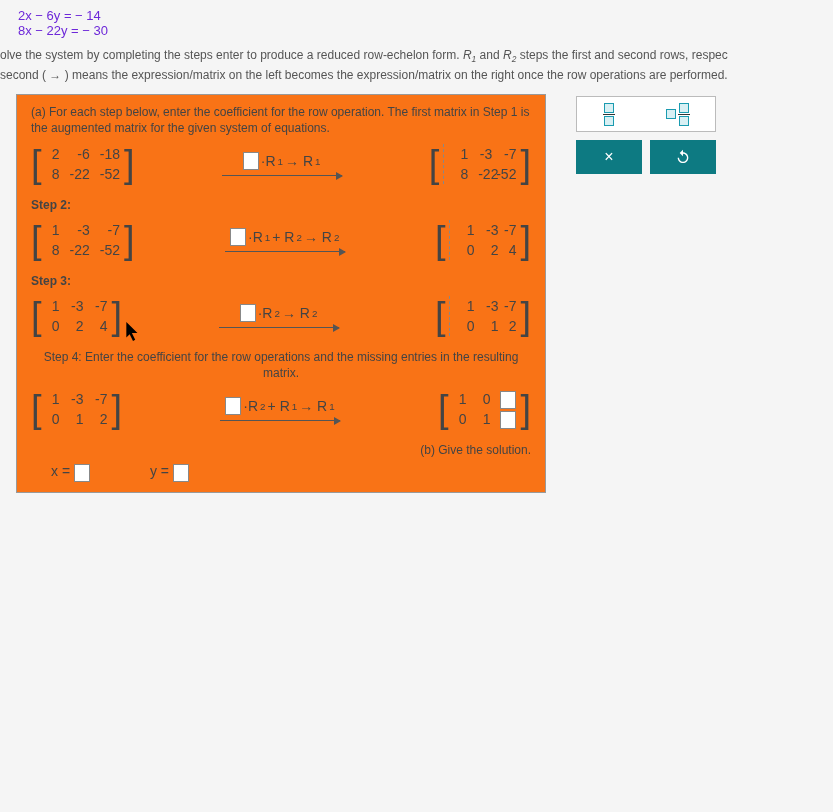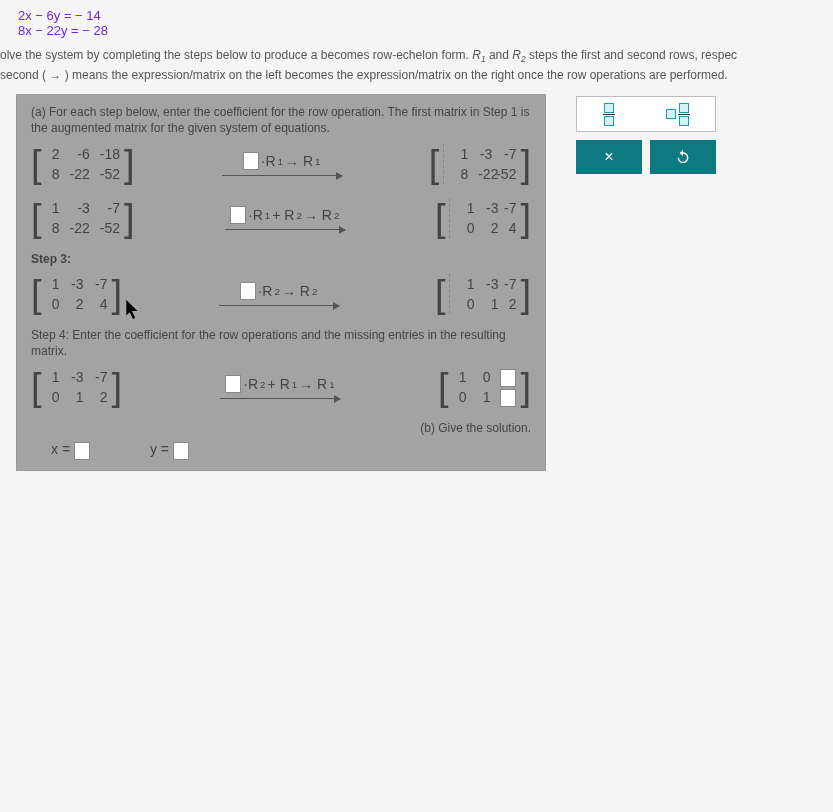--- a/index.html
+++ b/index.html
@@ -26,21 +26,21 @@
   }
   .sub { font-size: 0.7em; vertical-align: sub; }
   .main-row {
     display: flex;
     align-items: flex-start;
     gap: 30px;
     padding: 6px 0 0 16px;
   }
   .question-box {
     border: 1px solid #999;
-    background: #a3a3a3;
+    background: #f97316;
     width: 530px;
     padding: 10px 14px 10px 14px;
     font-size: 12px;
     color: #444;
   }
   .part-a-intro { margin-bottom: 8px; line-height: 1.3; }
   .step-label { font-weight: bold; margin: 10px 0 6px 0; font-size: 12px; }
   .step-row {
     display: flex;
     align-items: center;
@@ -97,21 +97,21 @@
     border-bottom: 4px solid transparent;
   }
   .input-box {
     display: inline-block;
     width: 16px;
     height: 18px;
     border: 1px solid #888;
     background: #fff;
     vertical-align: middle;
   }
-  .step4-text { margin: 8px 0 6px 0; line-height: 1.3; font-size: 12px; }
+  .step4-text { margin: 8px 0 6px 0; line-height: 1.3; font-size: 12px; text-align: center; }
   .part-b { margin-top: 14px; text-align: right; }
   .part-b-row {
     display: flex;
     gap: 60px;
     margin-top: 6px;
     padding-left: 20px;
     font-size: 14px;
     align-items: center;
   }
   .cursor {
@@ -163,25 +163,25 @@
     font-size: 16px;
     border: none;
   }
   .action-btn svg { width: 16px; height: 16px; fill: #fff; }
 </style>
 </head>
 <body>
 
 <div class="equations">
   <div>2x − 6y = − 14</div>
-  <div>8x − 22y = − 28</div>
+  <div>8x − 22y = − 30</div>
 </div>
 
 <div class="instructions">
-  <span>olve the system by completing the steps below to produce a becomes row-echelon form. </span><i><span>R</span><span class="sub">1</span></i><span> and </span><i><span>R</span><span class="sub">2</span></i><span> steps the first and second rows, respec</span><br>
+  <span>olve the system by completing the steps enter to produce a reduced row-echelon form. </span><i><span>R</span><span class="sub">1</span></i><span> and </span><i><span>R</span><span class="sub">2</span></i><span> steps the first and second rows, respec</span><br>
   <span>second </span><span>( → )</span><span> means the expression/matrix on the left becomes the expression/matrix on the right once the row operations are performed.</span>
 </div>
 
 <div class="main-row">
   <div class="question-box">
     <div class="part-a-intro">(a) For each step below, enter the coefficient for the row operation. The first matrix in Step 1 is the augmented matrix for the given system of equations.</div>
 
     <div class="step-row">
       <span class="matrix">
         <span class="bracket-l">[</span>
@@ -213,20 +213,21 @@
             <span class="aug-bar"></span>
             <span class="cell">-7</span>
           <span class="cell">8</span>
             <span class="cell">-22</span>
             <span class="cell">-52</span>
         </span>
         <span class="bracket-r">]</span>
       </span>
     </div>
 
+    <div class="step-label">Step 2:</div>
     <div class="step-row">
       <span class="matrix">
         <span class="bracket-l">[</span>
         <span class="matrix-body cols3">
           <span class="cell">1</span>
             <span class="cell">-3</span>
             <span class="cell">-7</span>
           <span class="cell">8</span>
             <span class="cell">-22</span>
             <span class="cell">-52</span>

